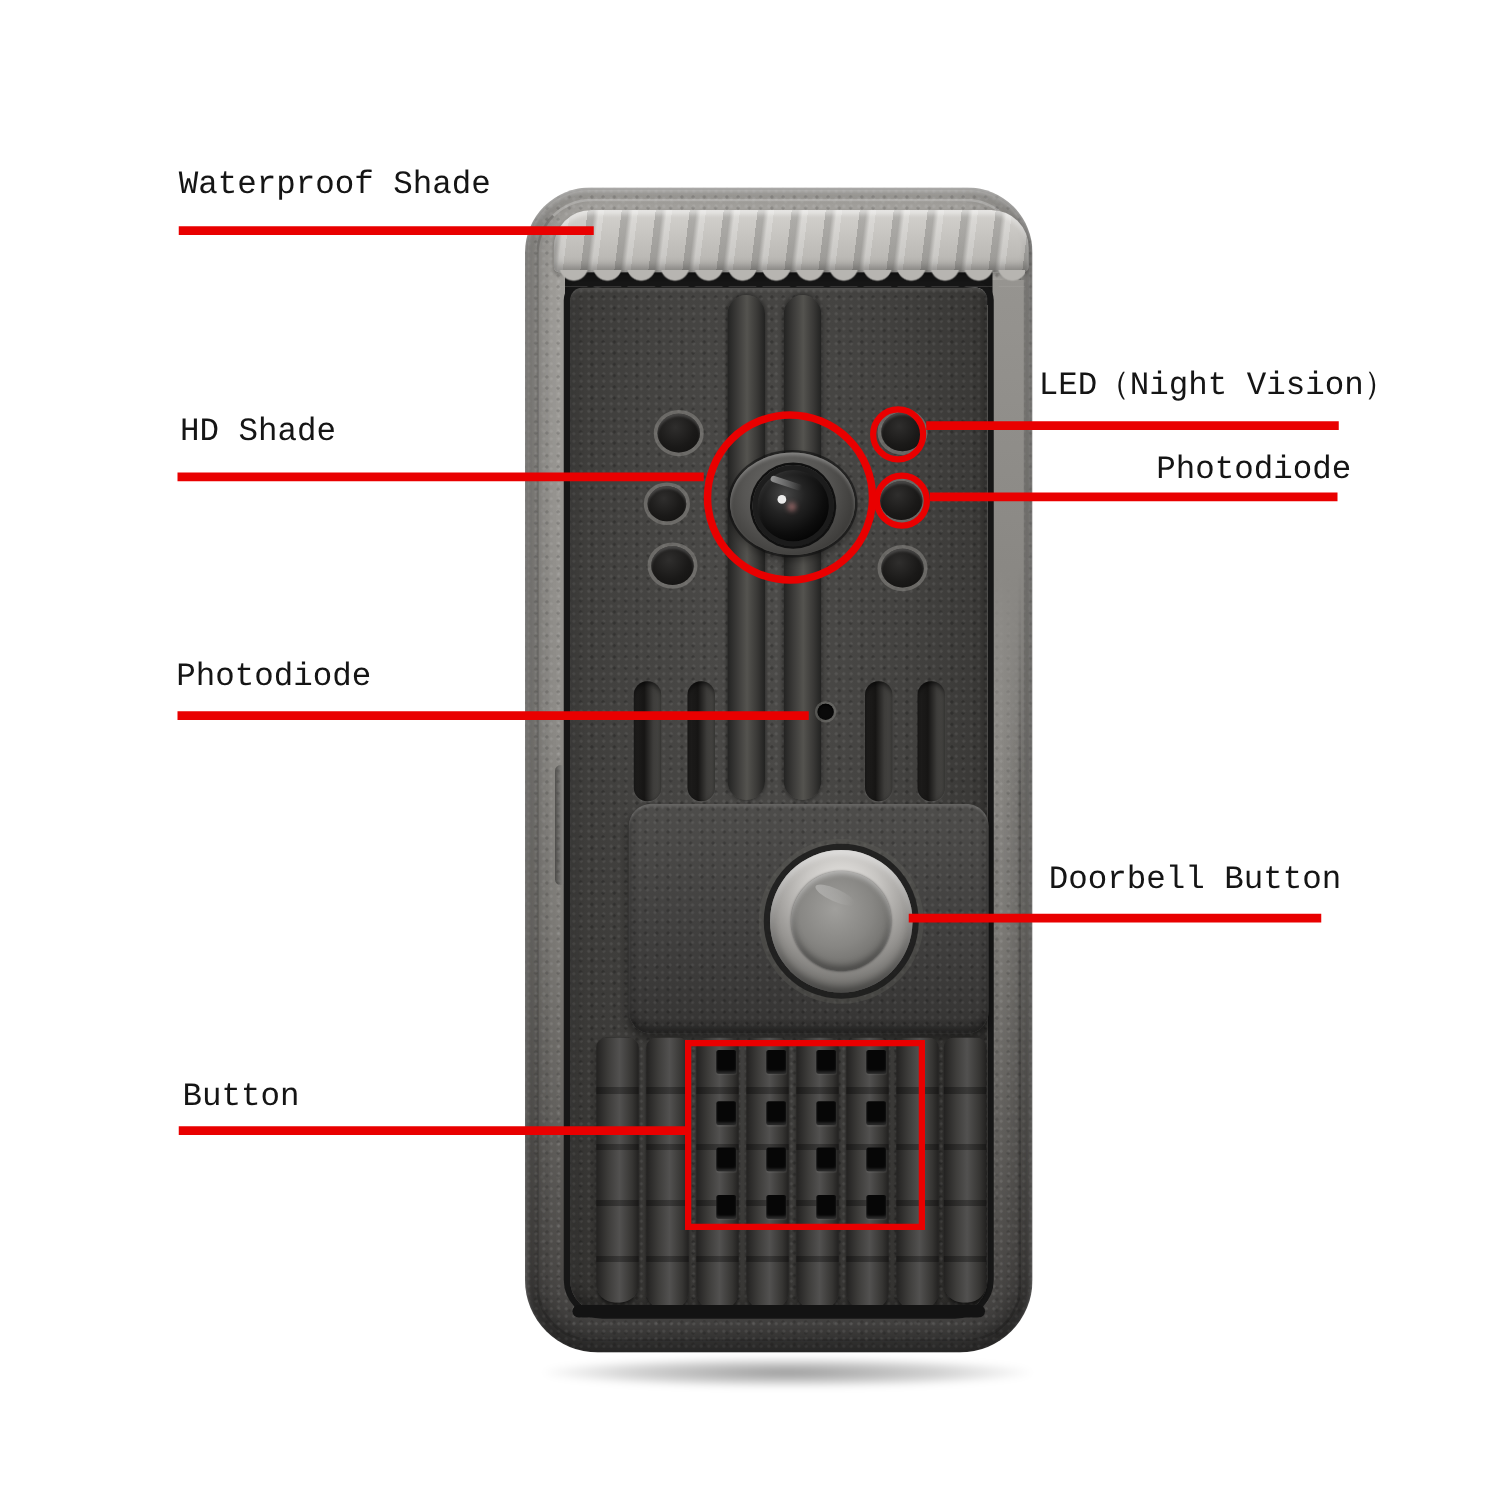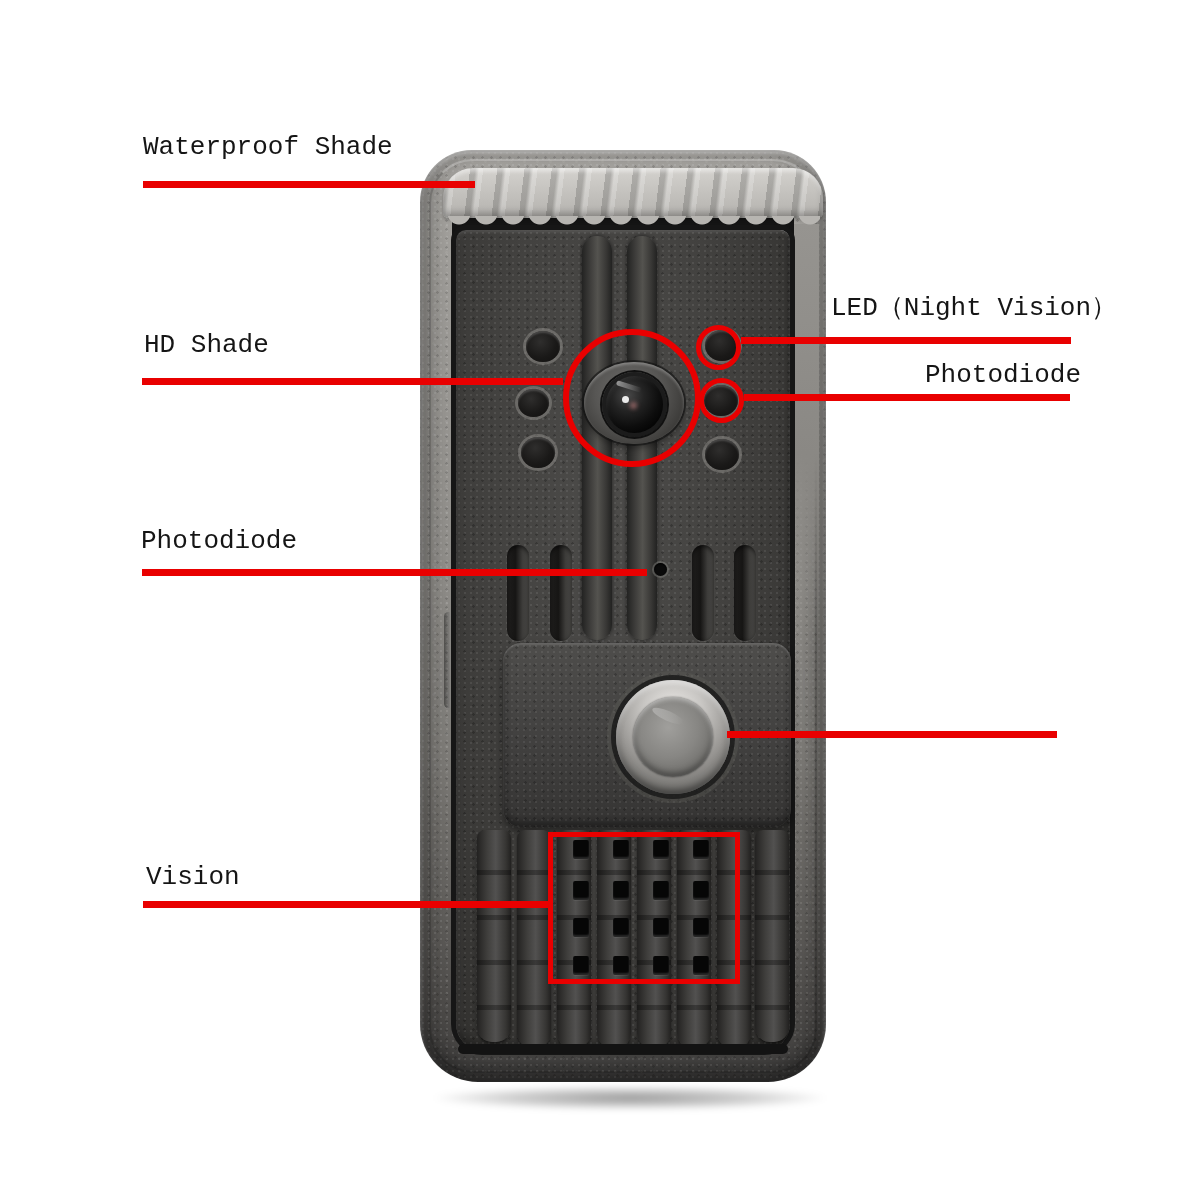--- a/index.html
+++ b/index.html
@@ -311,17 +311,18 @@
   <div class="ann-line ln-bell"></div>
 
   <div class="ann-circle cir-camera"></div>
   <div class="ann-circle cir-led"></div>
   <div class="ann-circle cir-photo"></div>
   <div class="ann-rect rect-speaker"></div>
 
   <div class="ann-label lb-shade">Waterproof Shade</div>
   <div class="ann-label lb-camera">HD Shade</div>
   <div class="ann-label lb-mic">Photodiode</div>
-  <div class="ann-label lb-speaker">Vision</div>
+  <div class="ann-label lb-speaker">Button</div>
   <div class="ann-label lb-led">LED（Night Vision）</div>
   <div class="ann-label lb-photo">Photodiode</div>
+  <div class="ann-label lb-bell">Doorbell Button</div>
 
 </div>
 
 </body></html>

